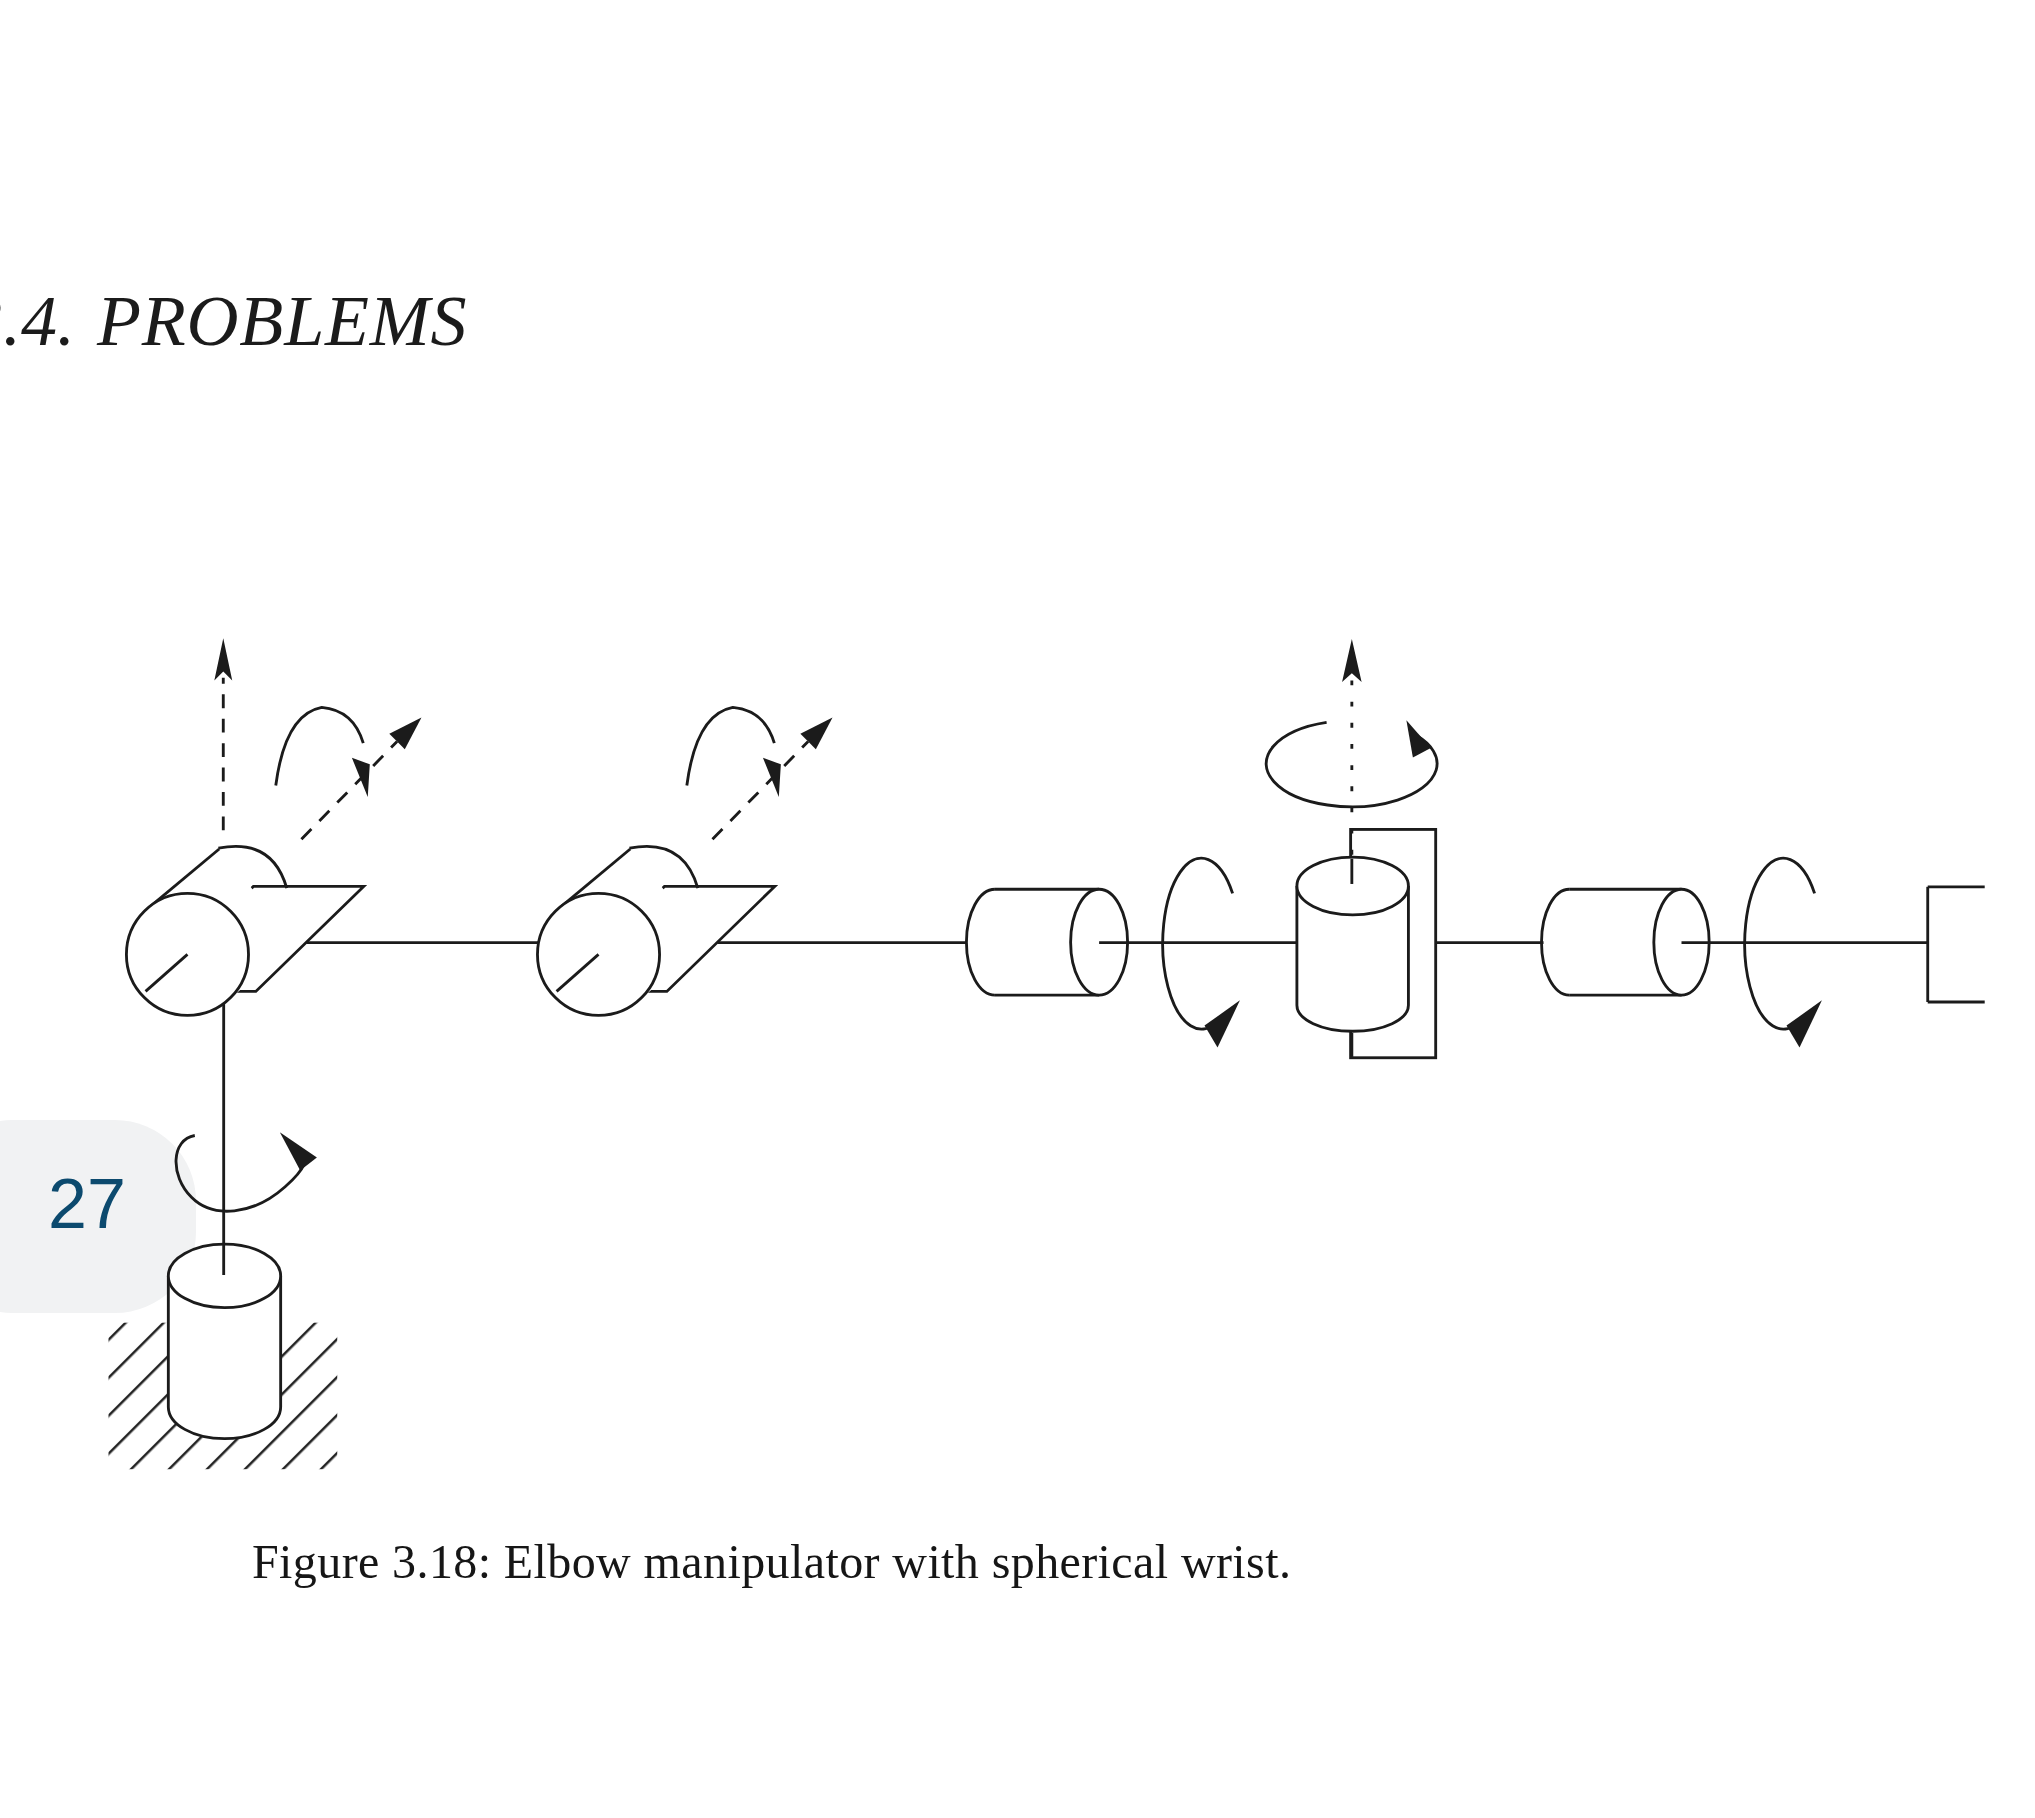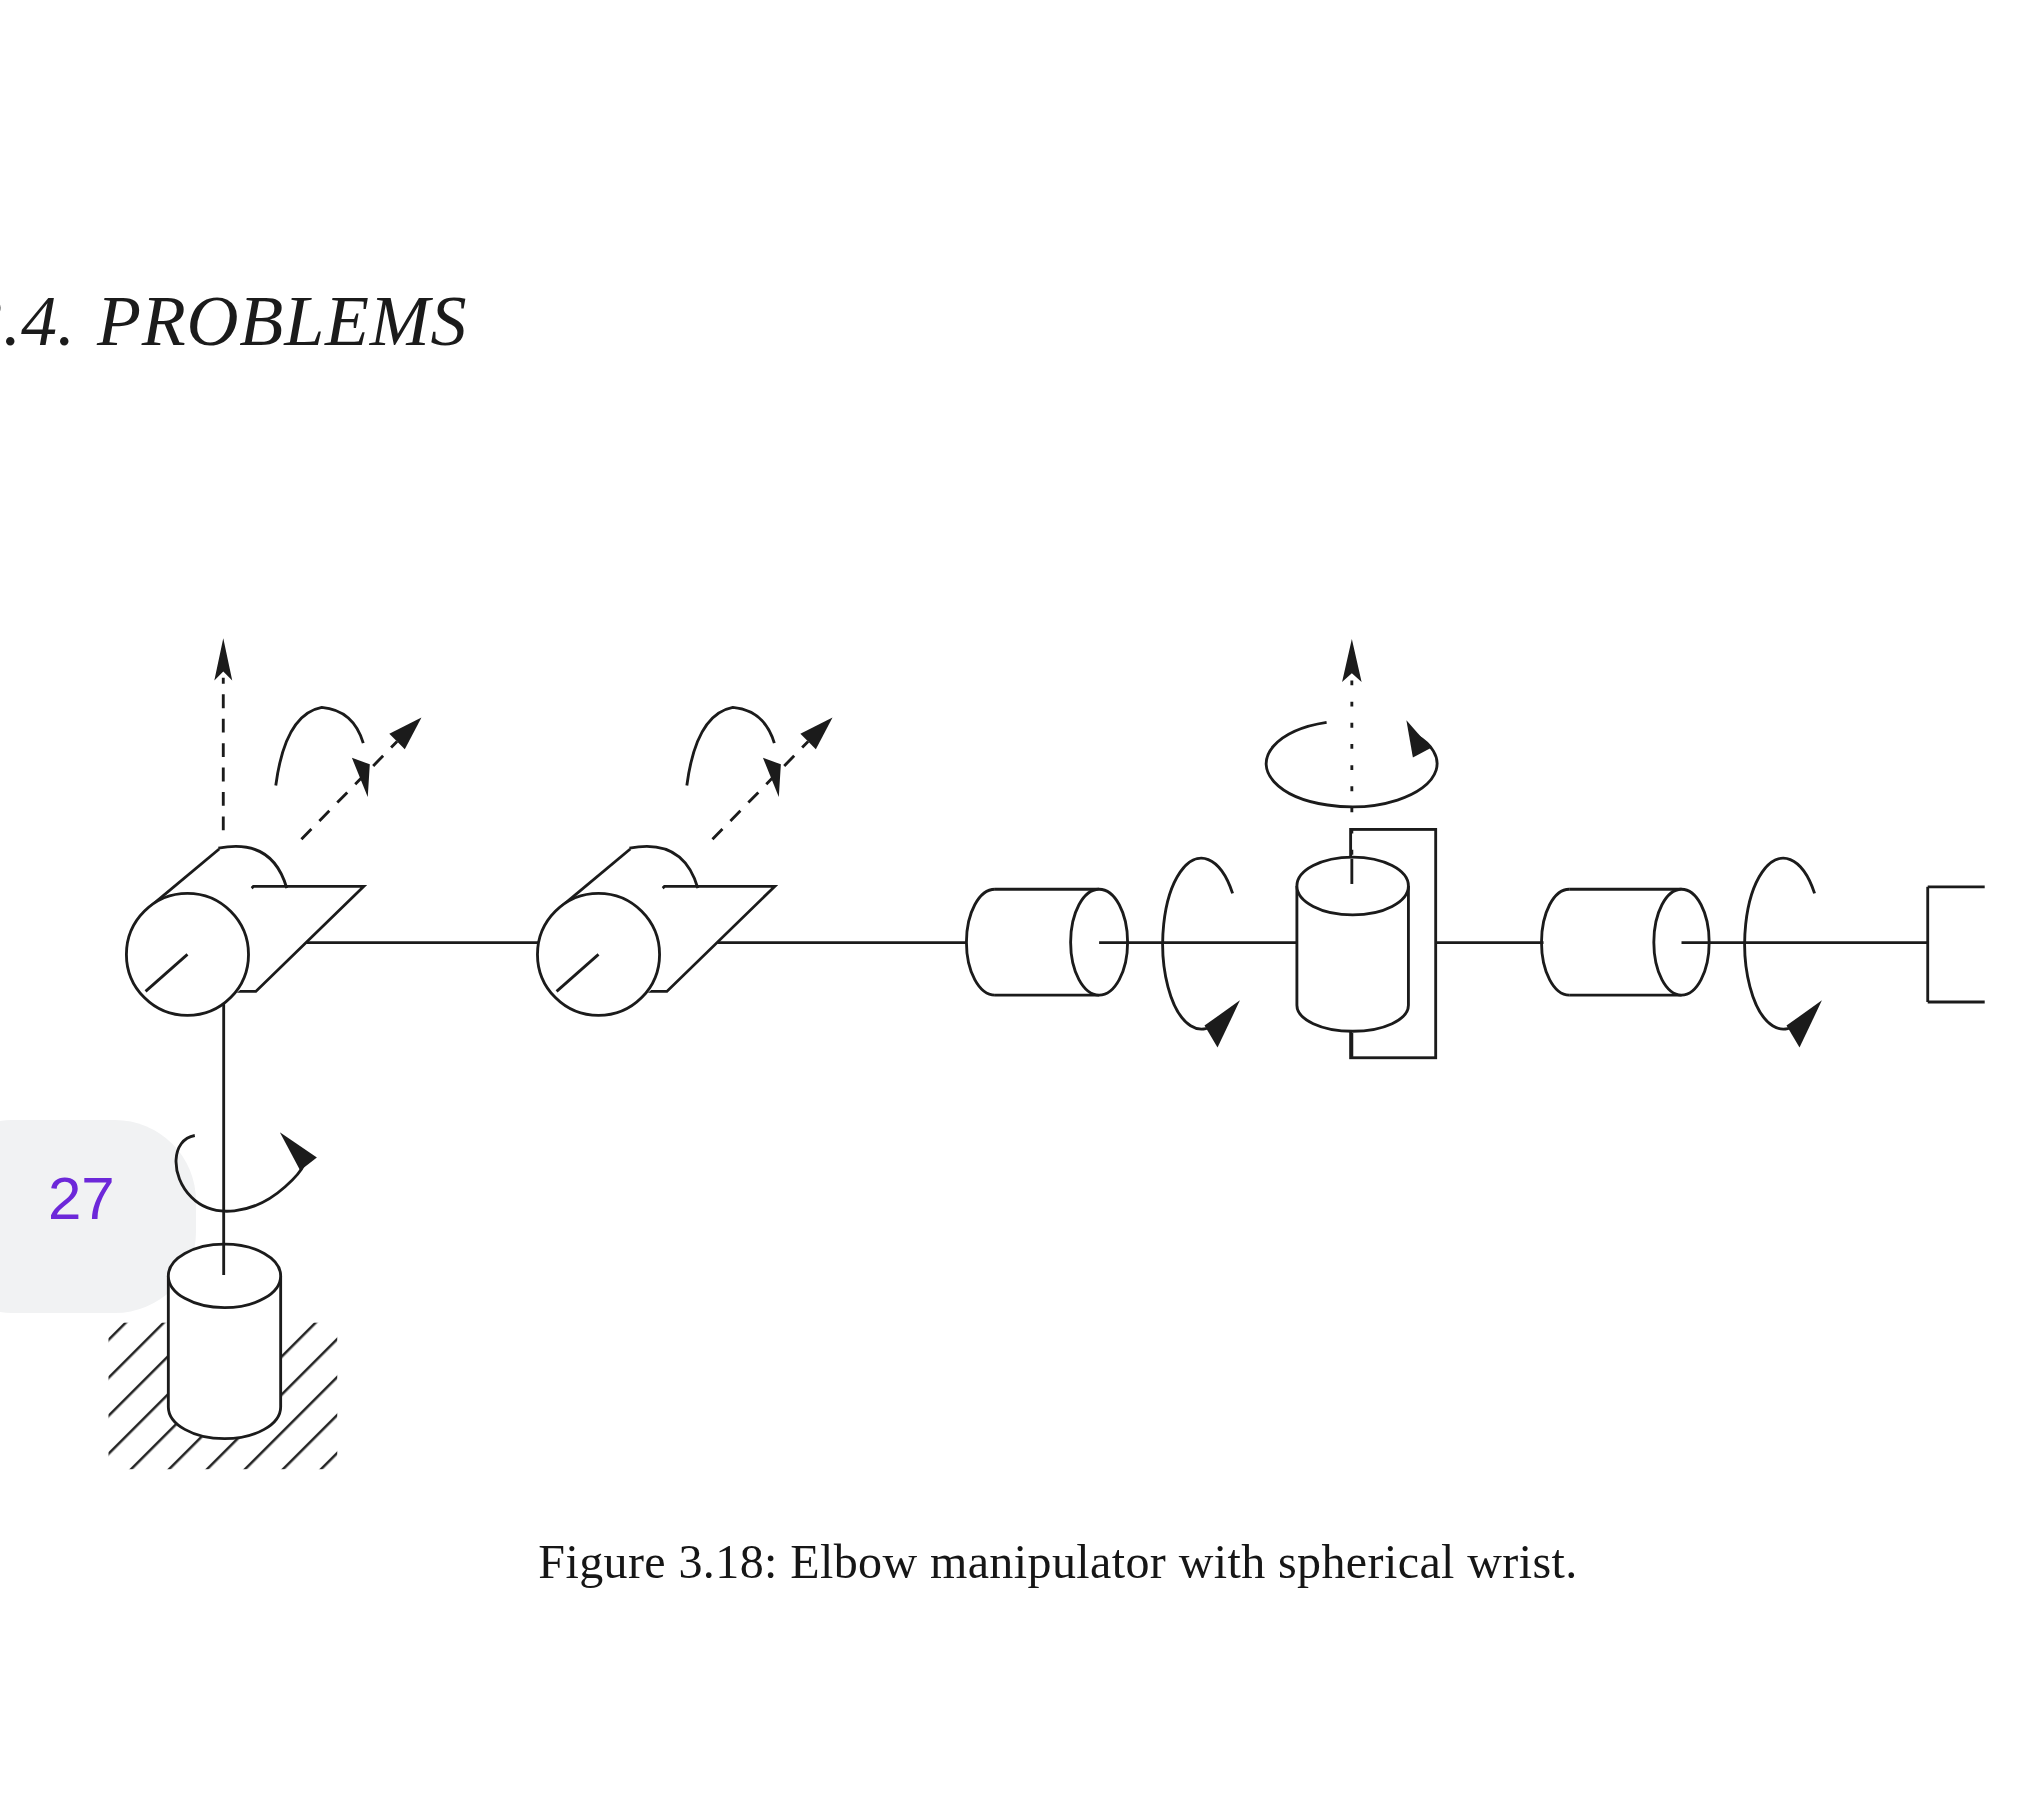--- a/index.html
+++ b/index.html
@@ -6,31 +6,31 @@
   body{
     width:2046px;height:1818px;position:relative;overflow:hidden;
     background:#ffffff;font-family:"Liberation Serif",serif;
   }
   #badge-pill{
     position:absolute;left:-69px;top:1120px;width:265px;height:193px;
     border-radius:81px;background:#f1f2f3;
   }
   #badge-label{
     position:absolute;left:48px;top:1169px;
-    font-family:"Liberation Sans",sans-serif;font-size:60px;line-height:1;
-    color:#6d28d9;
+    font-family:"Liberation Sans",sans-serif;font-size:70px;line-height:1;
+    color:#0c4a6e;
   }
   #page-header{
     position:absolute;left:-33px;top:285px;white-space:nowrap;
     font-style:italic;font-size:72px;line-height:1;color:#1b1b1b;
   }
   #page-header .title{margin-left:22px;letter-spacing:0.8px;}
   #fig-caption{
     position:absolute;left:252px;top:1533px;width:1612px;
-    text-align:center;font-size:48px;line-height:1.2;color:#161616;
+    text-align:left;font-size:48px;line-height:1.2;color:#161616;
     letter-spacing:0.4px;white-space:nowrap;
   }
   #diagram{position:absolute;left:0;top:0;z-index:2;}
   #badge-pill{z-index:1;}
   #page-header,#fig-caption,#badge-label{z-index:3;}
   .ink{stroke:#1b1b1b;stroke-width:7;fill:none;}
   .inkfill{stroke:#1b1b1b;stroke-width:7;fill:#ffffff;}
   .solid{fill:#1b1b1b;stroke:none;}
   .hatchline{stroke:#1b1b1b;stroke-width:6;}
 </style>

